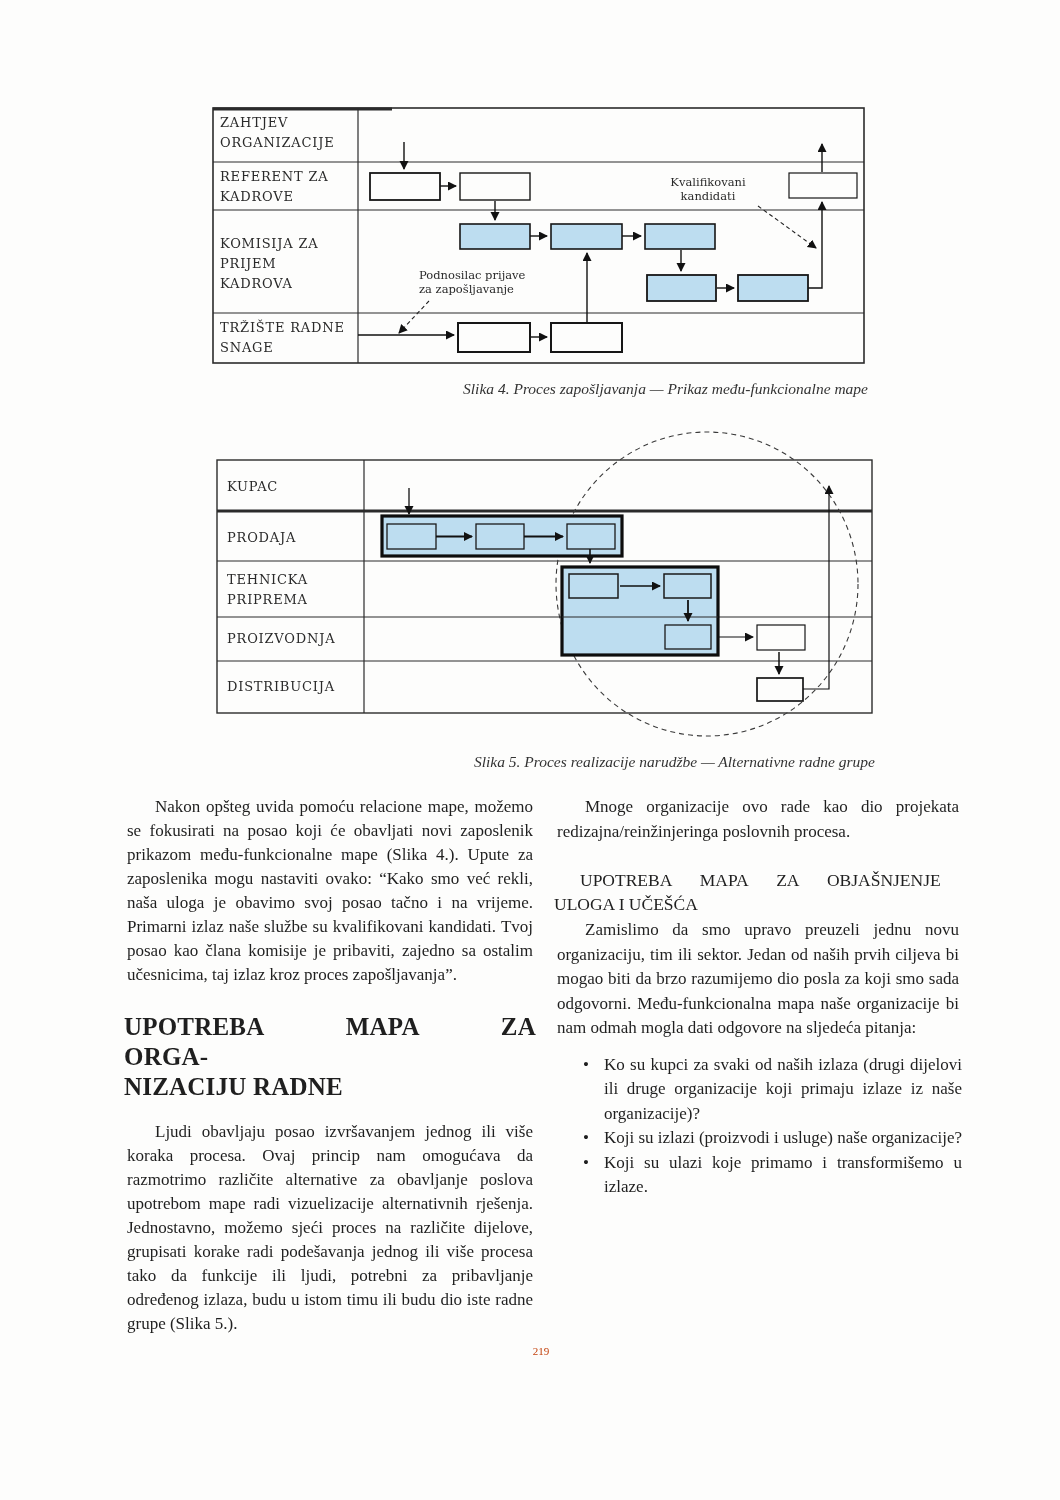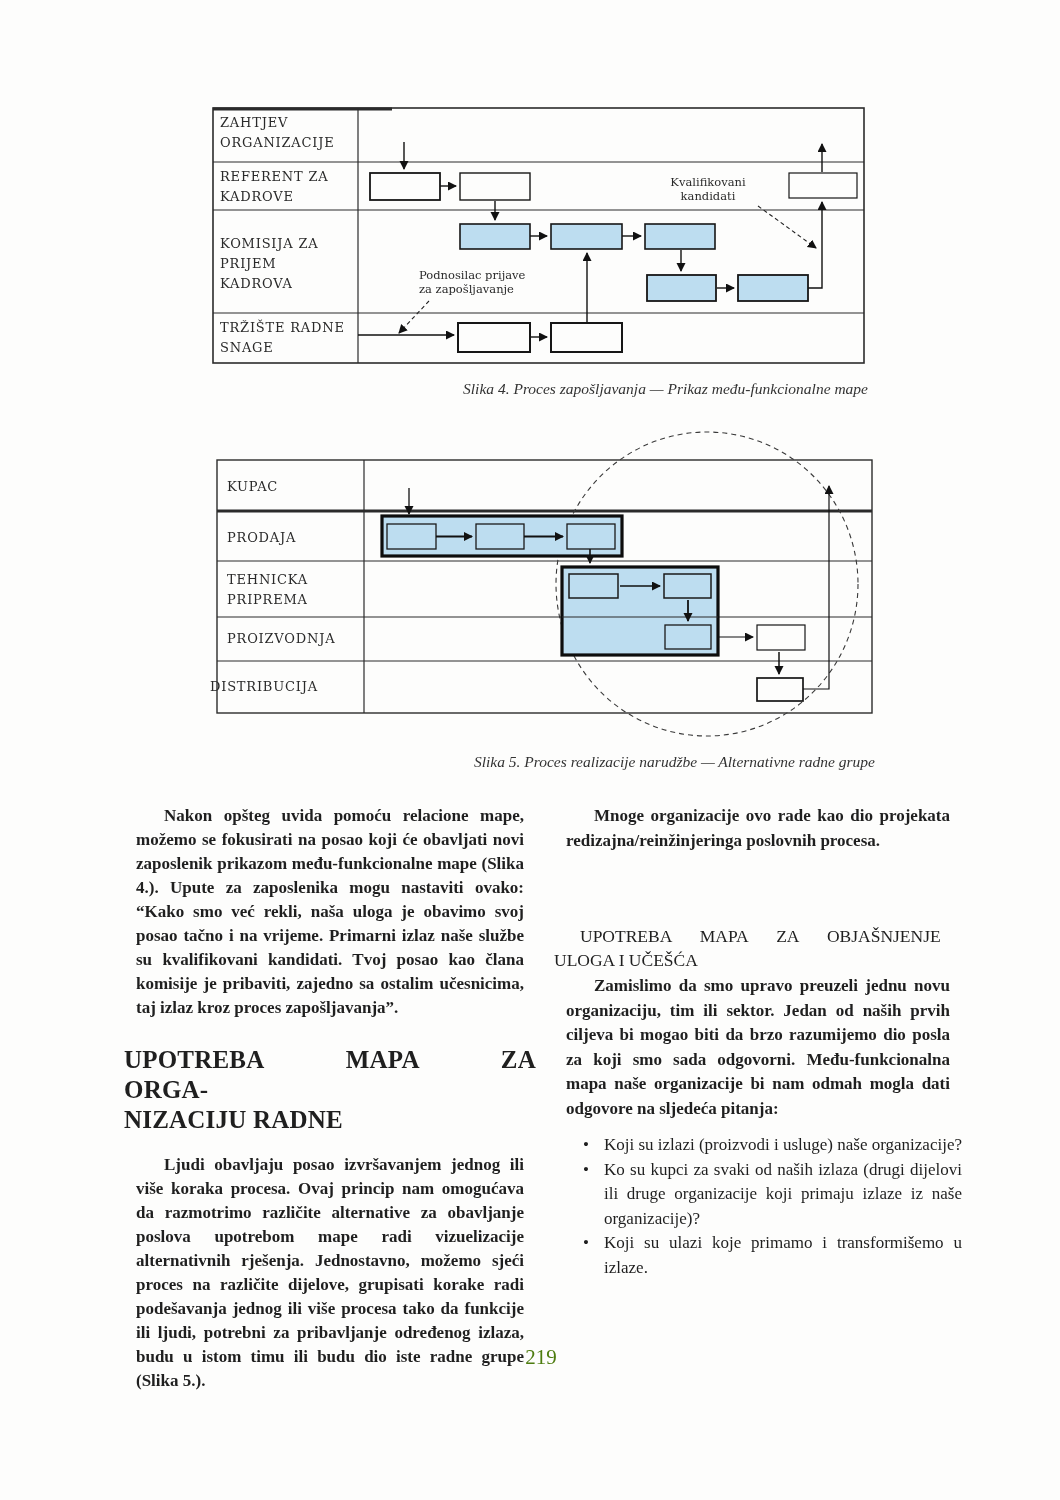--- a/index.html
+++ b/index.html
@@ -7,31 +7,31 @@
         font-family:"Liberation Serif", serif;color:#1c1c1c;}
   .abs{position:absolute;}
   
   .lane-label{position:absolute;font-family:"DejaVu Serif", serif;font-size:13px;
               line-height:20px;letter-spacing:0.8px;color:#2a2a2a;white-space:pre-line;}
   .anno{position:absolute;font-family:"DejaVu Serif", serif;font-size:11.5px;line-height:13.5px;
         color:#2a2a2a;white-space:pre-line;}
   .caption{position:absolute;font-style:italic;font-size:15.5px;color:#333;text-align:right;}
   
   .col{position:absolute;font-size:17px;line-height:24px;text-align:justify;color:#1f1f1f;}
-  .col p{margin:12px;text-indent:28px;font-weight:bold;}
+  .col p{margin:3px;text-indent:28px;}
   .h-left{font-weight:bold;font-size:25px;line-height:30px;letter-spacing:0.2px;margin-top:25px;}
   .h-left .l1{word-spacing:30px;}
-  .h-right{font-size:17.5px;line-height:24px;margin-top:71px;}
+  .h-right{font-size:17.5px;line-height:24px;margin-top:24px;}
   .h-right .l1{padding-left:26px;word-spacing:24px;}
   .p-after-h{margin-top:18px !important;}
   .p-tight{margin-top:2px !important;}
   ul.qlist{list-style:none;margin:12px 0 0 0;padding:0 0 0 50px;}
   ul.qlist li{position:relative;margin:0;line-height:24.5px;text-align:justify;}
   ul.qlist li::before{content:"\2022";position:absolute;left:-21px;top:0;color:#1f1f1f;}
-  .pageno{position:absolute;font-size:21px;color:#4d7c0f;text-align:center;}
+  .pageno{position:absolute;font-size:11px;color:#c2410c;text-align:center;}
   svg{position:absolute;overflow:visible;}
 </style>
 </head>
 <body>
 
 <div id="page">
 
   <div>
     <svg class="abs" style="left:212px;top:106px" width="656" height="262" viewBox="0 0 656 262">
       <defs>
@@ -150,42 +150,42 @@
         <line x1="564" y1="222" x2="564" y2="244" stroke-width="1.5" marker-end="url(#ah2)"></line>
         <polyline points="588,259 614,259 614,56" stroke-width="1.2" marker-end="url(#ah2)"></polyline>
       </g>
     </svg>
 
     <div class="lane-label" style="left:227px;top:477px">KUPAC</div>
     <div class="lane-label" style="left:227px;top:528px">PRODAJA</div>
     <div class="lane-label" style="left:227px;top:570px">TEHNICKA
 PRIPREMA</div>
     <div class="lane-label" style="left:227px;top:629px">PROIZVODNJA</div>
-    <div class="lane-label" style="left:210px;top:677px">DISTRIBUCIJA</div>
+    <div class="lane-label" style="left:227px;top:677px">DISTRIBUCIJA</div>
     <div class="caption" style="left:215px;top:753px;width:660px">Slika 5. Proces realizacije narudžbe — Alternativne radne grupe</div>
   </div>
 
   <div class="col" style="left:124px;top:792px;width:412px">
     <p>Nakon opšteg uvida pomoću relacione mape, možemo se fokusirati na posao koji će obavljati novi zaposlenik prikazom među-funkcionalne mape (Slika 4.). Upute za zaposlenika mogu nastaviti ovako: “Kako smo već rekli, naša uloga je obavimo svoj posao tačno i na vrijeme. Primarni izlaz naše službe su kvalifikovani kandidati. Tvoj posao kao člana komisije je pribaviti, zajedno sa ostalim učesnicima, taj izlaz kroz proces zapošljavanja”.</p>
     <div class="h-left">
       <div class="l1">UPOTREBA MAPA ZA ORGA-</div>
       <div>NIZACIJU RADNE</div>
     </div>
     <p class="p-after-h">Ljudi obavljaju posao izvršavanjem jednog ili više koraka procesa. Ovaj princip nam omogućava da razmotrimo različite alternative za obavljanje poslova upotrebom mape radi vizuelizacije alternativnih rješenja. Jednostavno, možemo sjeći proces na različite dijelove, grupisati korake radi podešavanja jednog ili više procesa tako da funkcije ili ljudi, potrebni za pribavljanje određenog izlaza, budu u istom timu ili budu dio iste radne grupe (Slika 5.).</p>
   </div>
 
   <div class="col" style="left:554px;top:792px;width:408px;line-height:24.5px">
     <p>Mnoge organizacije ovo rade kao dio projekata redizajna/reinžinjeringa poslovnih procesa.</p>
     <div class="h-right">
       <div class="l1">UPOTREBA MAPA ZA OBJAŠNJENJE</div>
       <div>ULOGA I UČEŠĆA</div>
     </div>
     <p class="p-tight">Zamislimo da smo upravo preuzeli jednu novu organizaciju, tim ili sektor. Jedan od naših prvih ciljeva bi mogao biti da brzo razumijemo dio posla za koji smo sada odgovorni. Među-funkcionalna mapa naše organizacije bi nam odmah mogla dati odgovore na sljedeća pitanja:</p>
     <ul class="qlist">
+      <li>Ko su kupci za svaki od naših izlaza (drugi dijelovi ili druge organizacije koji primaju izlaze iz naše organizacije)?</li>
       <li>Koji su izlazi (proizvodi i usluge) naše organizacije?</li>
-      <li>Ko su kupci za svaki od naših izlaza (drugi dijelovi ili druge organizacije koji primaju izlaze iz naše organizacije)?</li>
       <li>Koji su ulazi koje primamo i transformišemo u izlaze.</li>
     </ul>
   </div>
 
   <div class="pageno" style="left:491px;top:1345px;width:100px">219</div>
 
 </div>
 
 </body></html>

